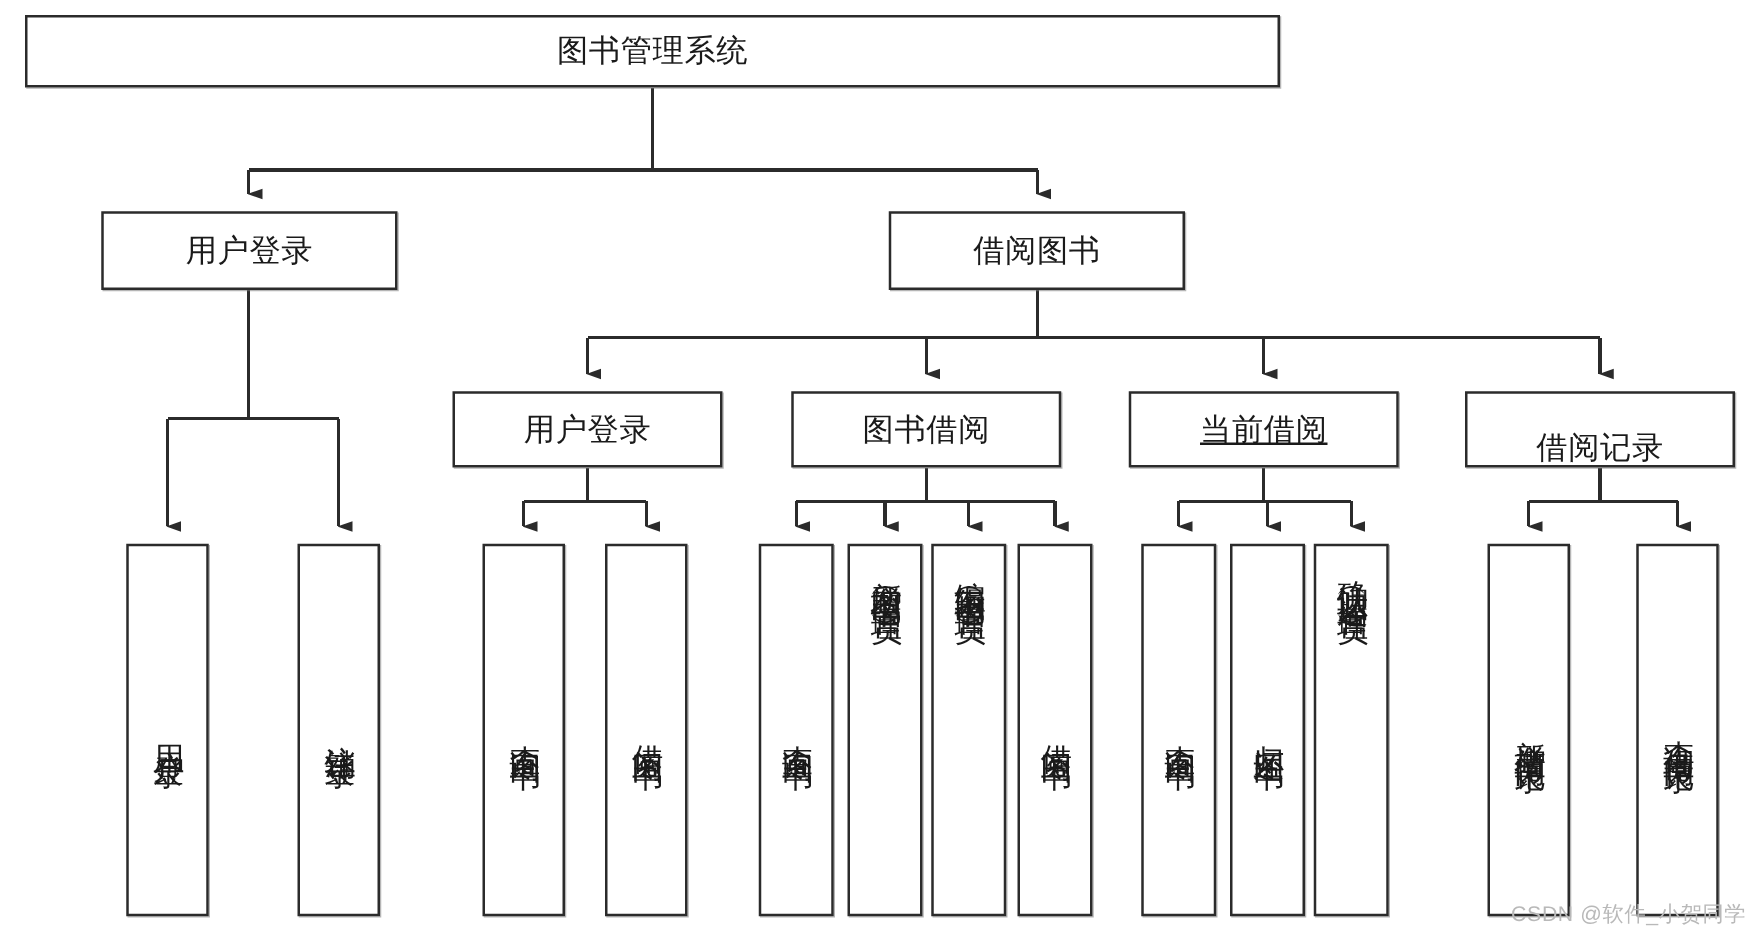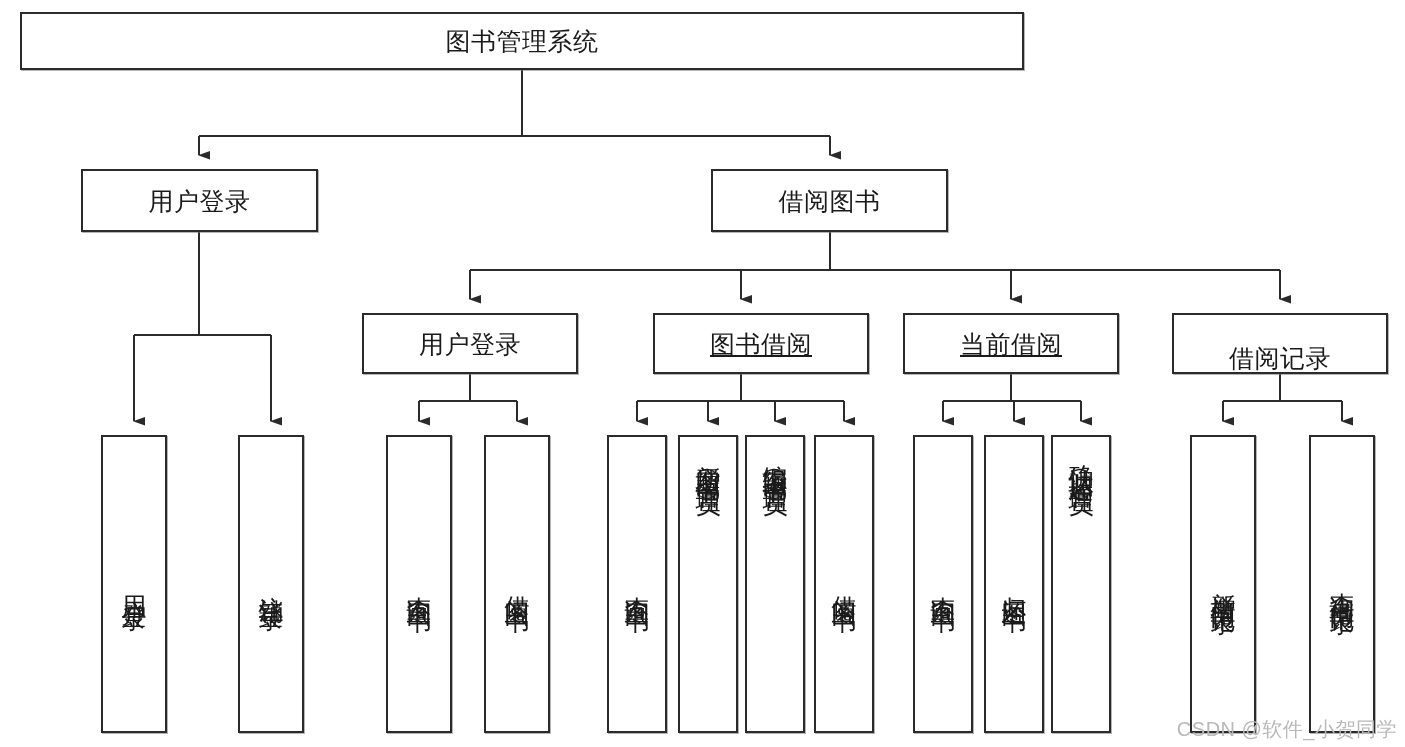--- a/index.html
+++ b/index.html
@@ -64,21 +64,21 @@
     text-orientation: upright;
     font-size: 25px;
     line-height: 1.0;
     letter-spacing: 4px;
     white-space: nowrap;
   }
   #watermark {
     position: absolute;
     right: 8px;
     bottom: 4px;
-    font-size: 20px;
+    font-size: 17px;
     color: #b9b9b9;
     letter-spacing: 0.5px;
     white-space: nowrap;
     pointer-events: none;
   }
 </style>
 </head>
 <body>
 
 <div id="diagram-root">
@@ -139,21 +139,21 @@
       </div>
       <div class="node horizontal" style="left: 81px; top: 169px; width: 237px; height: 63px;">
         <span class="node-label">用户登录</span>
       </div>
       <div class="node horizontal" style="left: 711px; top: 169px; width: 237px; height: 63px;">
         <span class="node-label">借阅图书</span>
       </div>
       <div class="node horizontal" style="left: 362px; top: 313px; width: 216px; height: 61px;">
         <span class="node-label">用户登录</span>
       </div>
-      <div class="node horizontal" style="left: 653px; top: 313px; width: 216px; height: 61px; text-decoration: underline;">
+      <div class="node horizontal" style="left: 633px; top: 313px; width: 216px; height: 61px;">
         <span class="node-label">图书借阅</span>
       </div>
       <div class="node horizontal" style="left: 903px; top: 313px; width: 216px; height: 61px; text-decoration: underline;">
         <span class="node-label">当前借阅</span>
       </div>
       <div class="node horizontal" style="left: 1172px; top: 313px; width: 216px; height: 61px; align-items: flex-end;">
         <span class="node-label">借阅记录</span>
       </div>
       <div class="node vertical centered" style="left: 101px; top: 435px; width: 66px; height: 298px;">
         <span class="node-label">用户登录</span>

